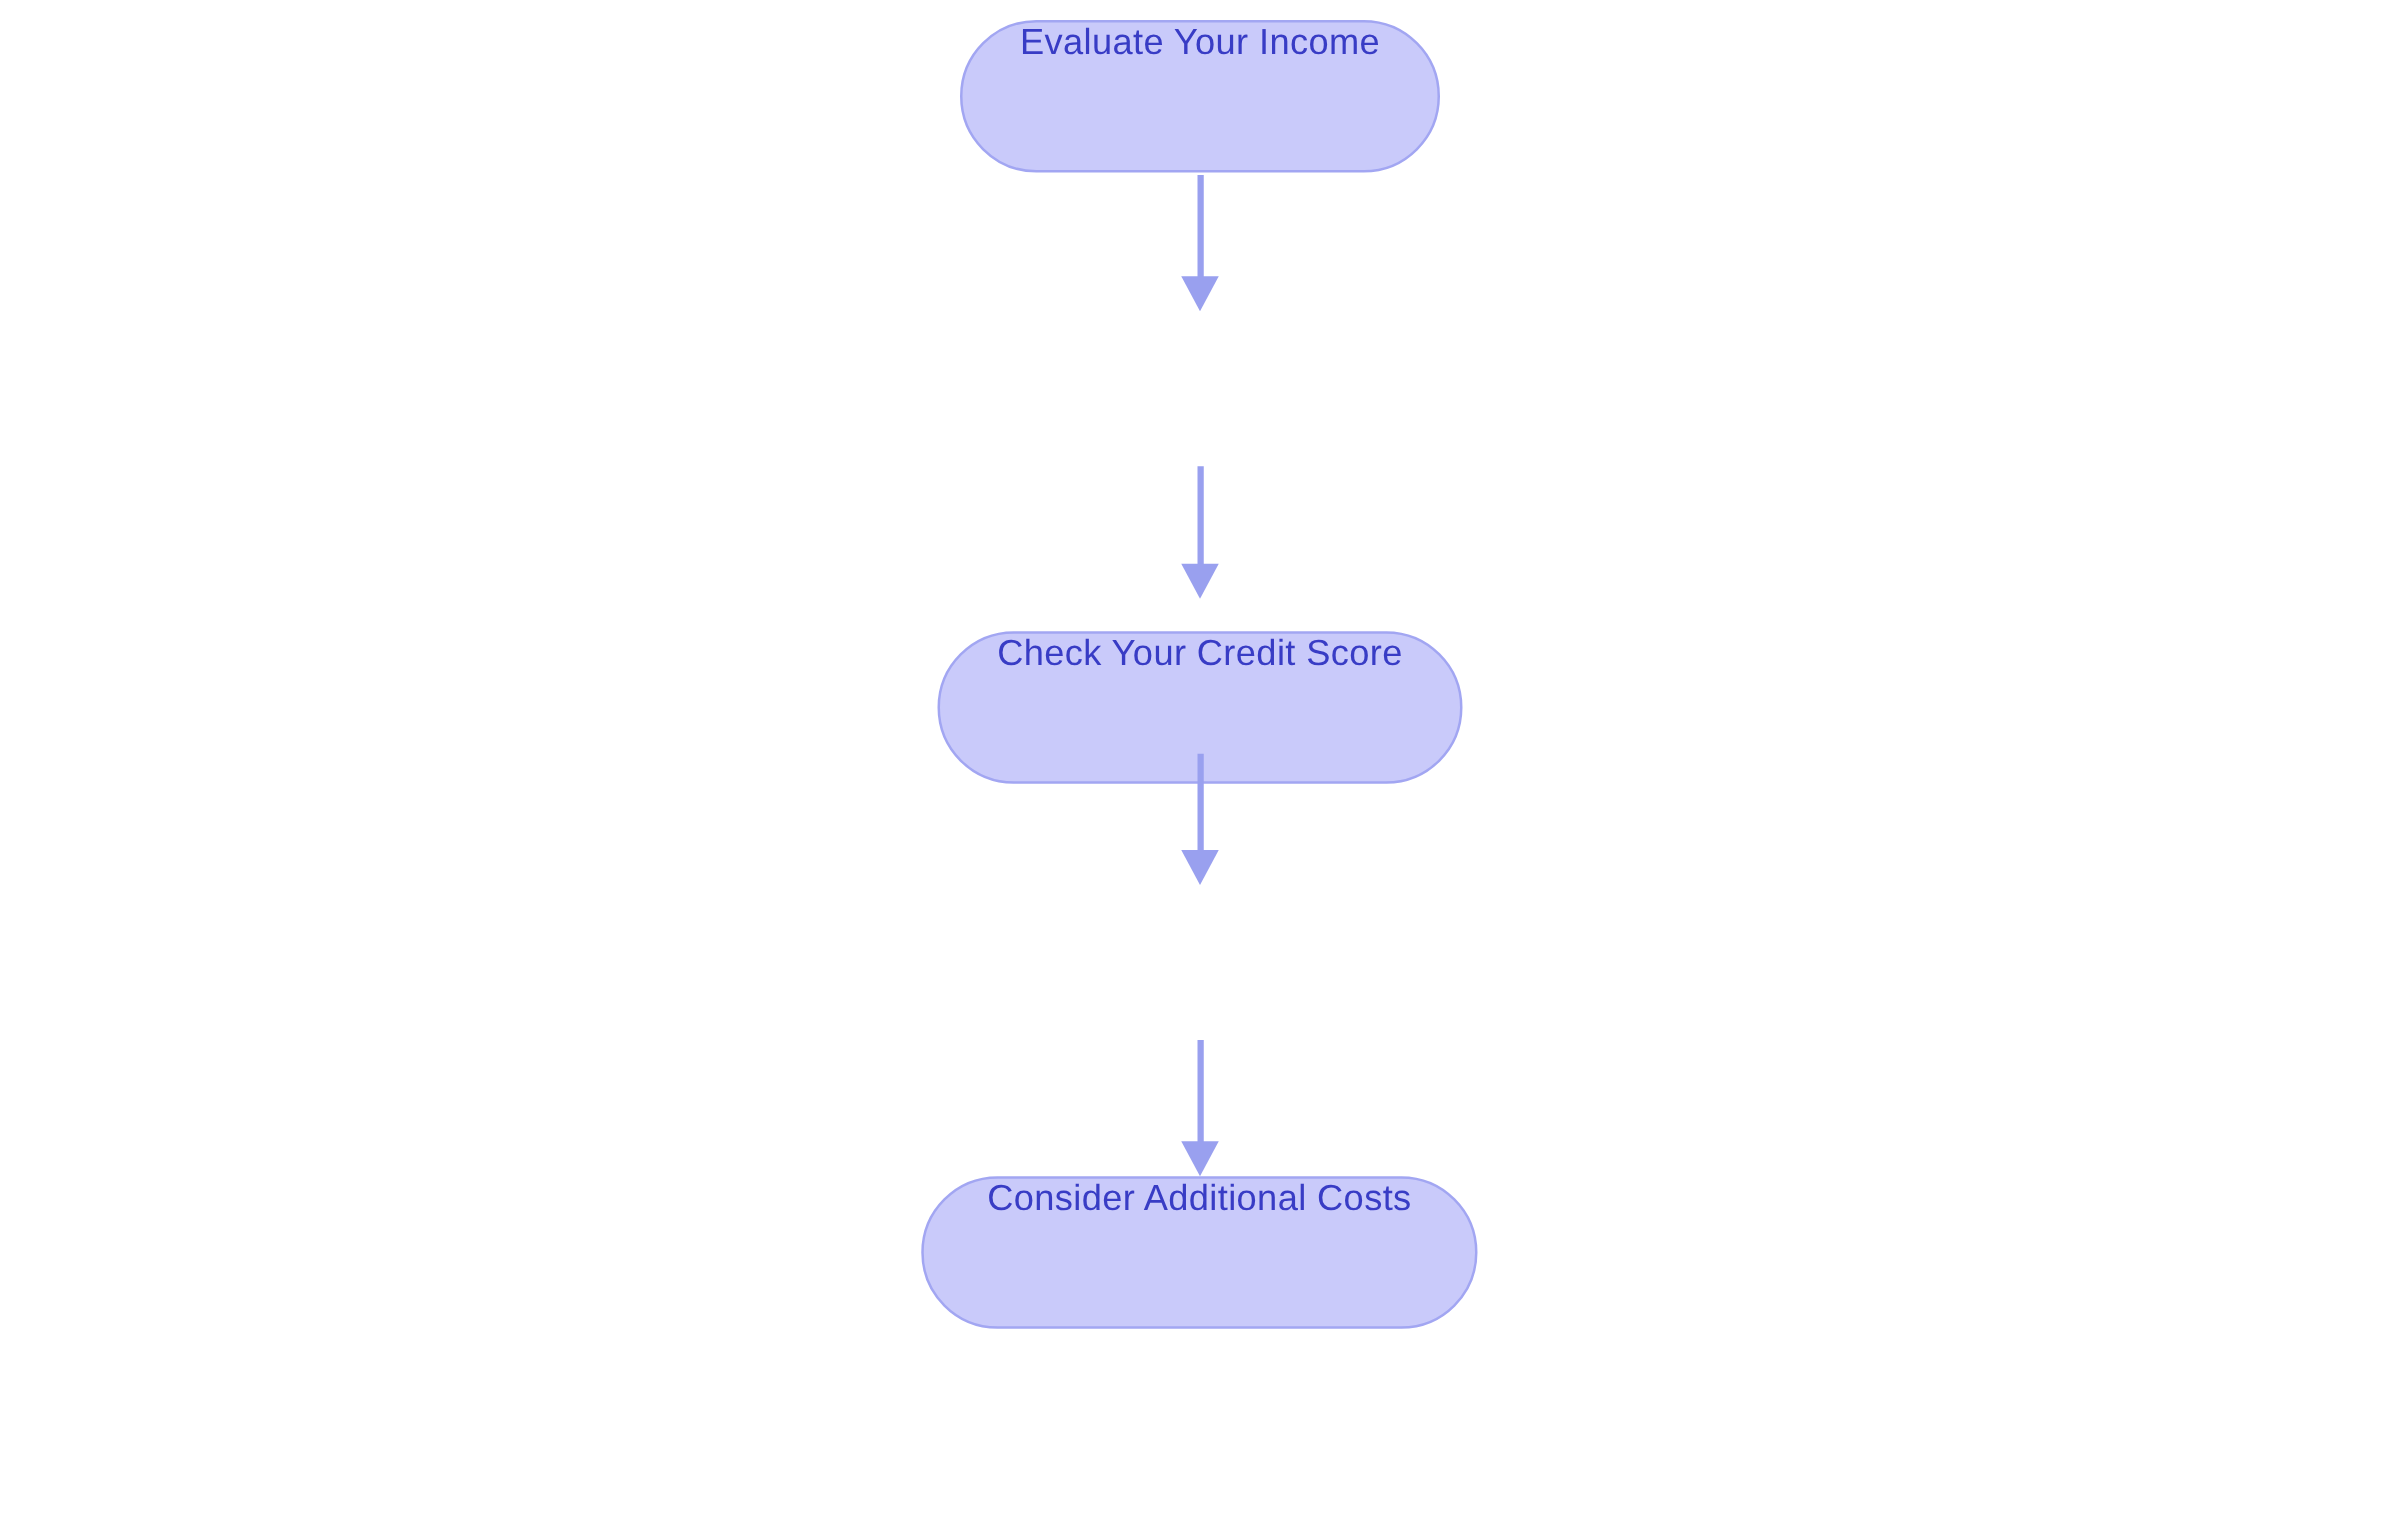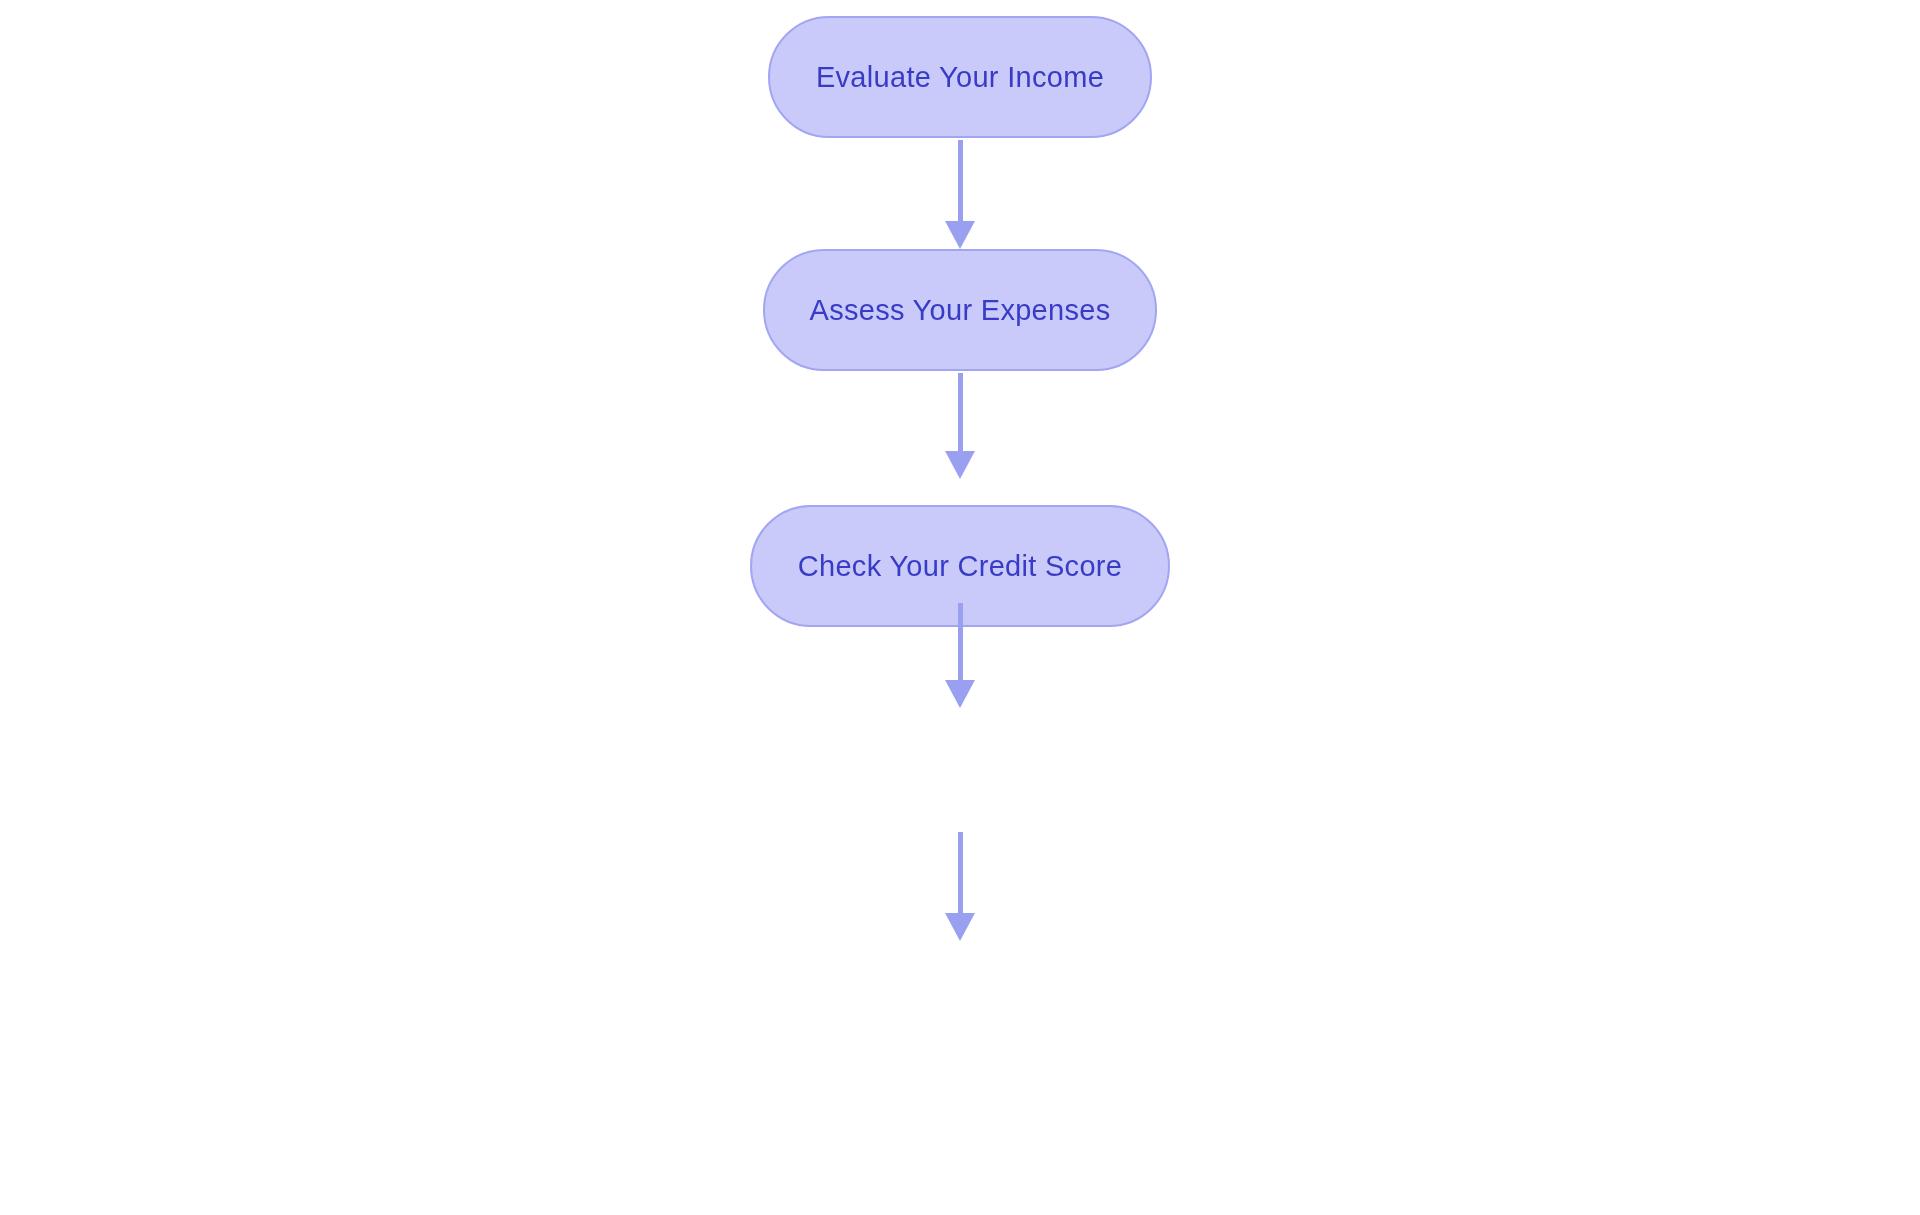--- a/index.html
+++ b/index.html
@@ -23,21 +23,21 @@
     overflow: hidden;
   }
 
   .flow-node {
     position: absolute;
     height: 122px;
     border-radius: 61px;
     background: var(--node-fill);
     border: 2px solid var(--node-border);
     display: flex;
-    align-items: center;
+    align-items: flex-start;
     justify-content: center;
   }
   .flow-node .node-label {
     color: var(--node-text);
     font-size: 29px;
     letter-spacing: 0.3px;
     white-space: nowrap;
   }
 
   .flow-arrow {
@@ -100,29 +100,29 @@
 </style>
 </head>
 <body>
 
 <div class="canvas">
 
   <div class="flow-node" style="left:768px; top:16px;  width:384px;">
     <span class="node-label">Evaluate Your Income</span>
   </div>
 
-  <div class="flow-node" style="left:763px; top:249px; width:394px;">
-    <span class="node-label">Assess Your Expenses</span>
-  </div>
 
   <div class="flow-node" style="left:750px; top:505px; width:420px;">
     <span class="node-label">Check Your Credit Score</span>
   </div>
 
 
+  <div class="flow-node" style="left:737px; top:941px; width:445px;">
+    <span class="node-label">Consider Additional Costs</span>
+  </div>
 
   <div class="flow-arrow" style="left:960px; top:140px; height:109px;">
     <div class="arrow-line"></div>
     <div class="arrow-head-icon"></div>
   </div>
 
   <div class="flow-arrow" style="left:960px; top:373px; height:106px;">
     <div class="arrow-line"></div>
     <div class="arrow-head-icon"></div>
   </div>

